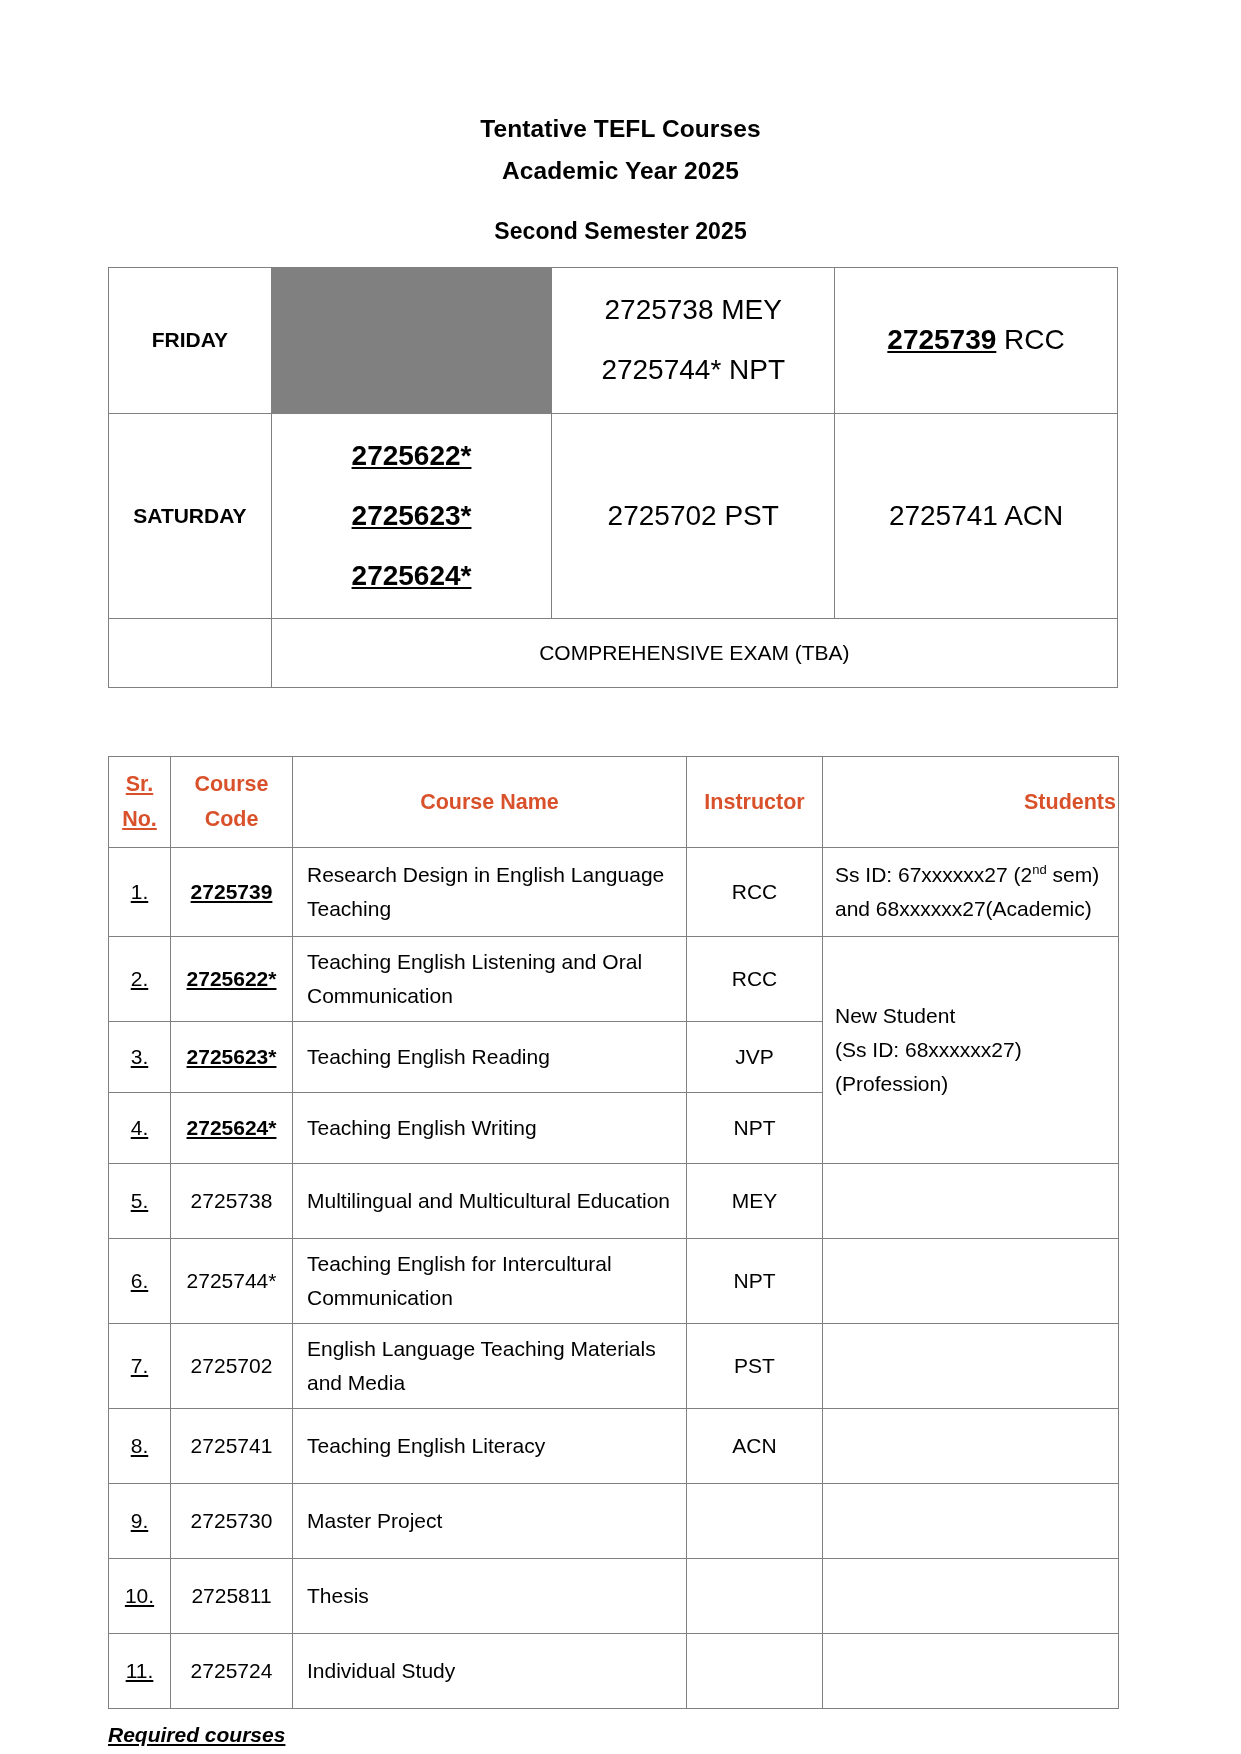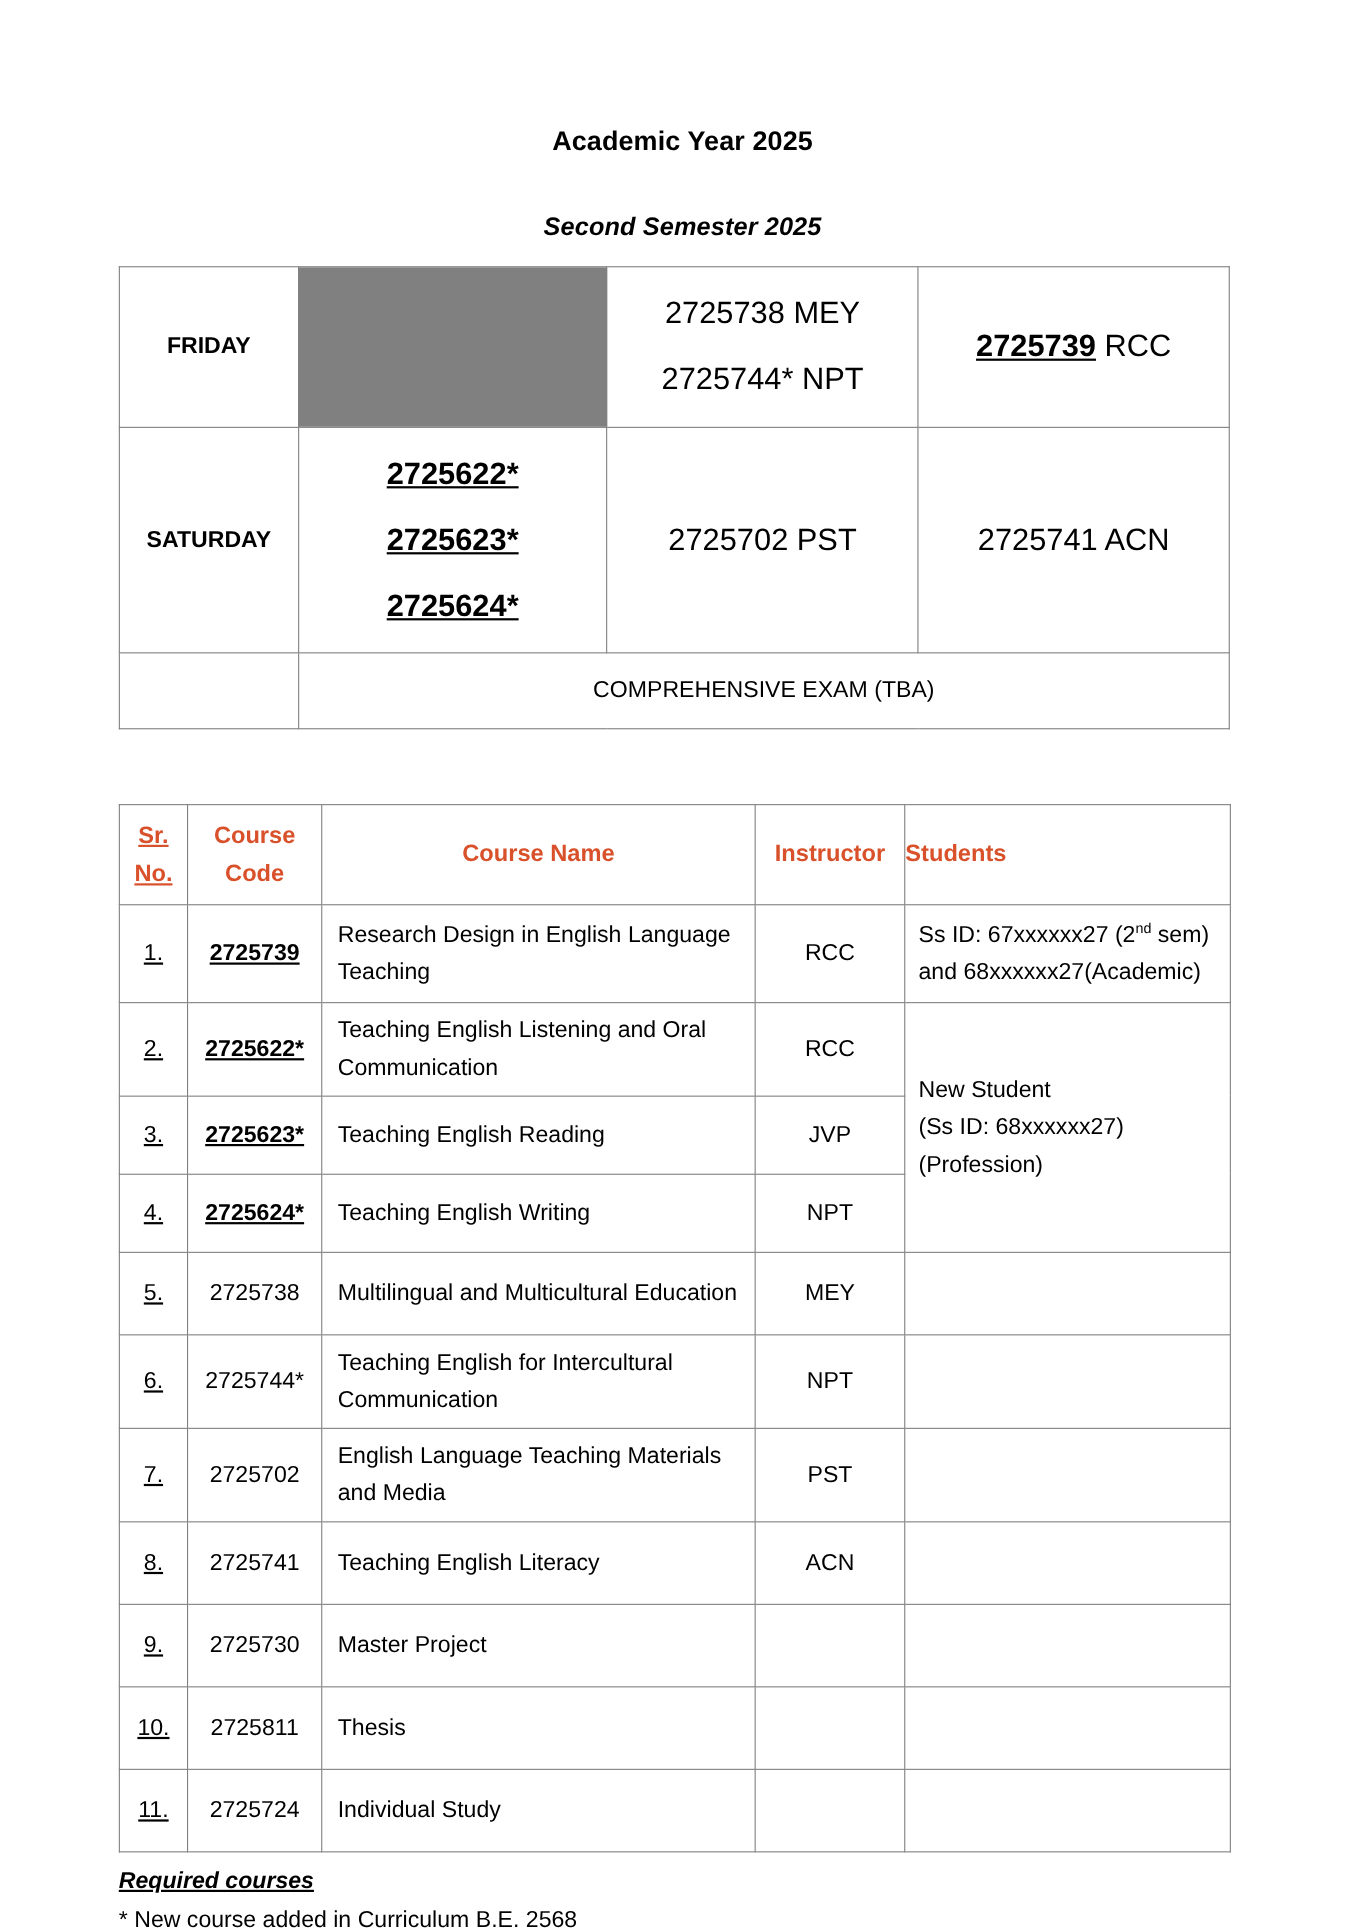--- a/index.html
+++ b/index.html
@@ -25,23 +25,22 @@
   .doc-title {
     text-align: center;
     font-weight: bold;
     font-size: 24.5px;
     line-height: 1.72;
     letter-spacing: 0.1px;
   }
   .semester-title {
     text-align: center;
     font-weight: bold;
-    font-style: italic;
     font-size: 23px;
-    margin-top: 43px;
+    margin-top: 26px;
     margin-bottom: 22px;
     letter-spacing: 0.1px;
   }
 
   
   table {
     border-collapse: collapse;
     table-layout: fixed;
     width: 100%;
   }
@@ -127,20 +126,21 @@
     text-decoration: underline;
     font-style: italic;
   }
 </style>
 </head>
 <body>
 
 <div class="page">
 
   <div class="doc-title">
+    <div>Tentative TEFL Courses</div>
     <div>Academic Year 2025</div>
   </div>
 
   <div class="semester-title">Second Semester 2025</div>
 
   <table class="schedule">
     <colgroup>
       <col class="spacer-col">
       <col style="width:250px">
       <col style="width:252px">
@@ -191,21 +191,21 @@
         <th class="c-sr">
           <span style="display:block">Sr.</span>
           <span style="display:block">No.</span>
         </th>
         <th class="c-code">
           <span style="display:block">Course</span>
           <span style="display:block">Code</span>
         </th>
         <th class="c-name" style="text-align:center;padding-left:2px">Course Name</th>
         <th class="c-instr">Instructor</th>
-        <th class="c-stud" style="text-align:left;padding-left:0">Students</th>
+        <th class="c-stud" style="text-align:right;padding-left:0">Students</th>
       </tr>
     </thead>
     <tbody>
 
       <tr>
         <td class="c-sr">1.</td>
         <td class="c-code"><span class="code-bold">2725739</span></td>
         <td class="c-name">Research Design in English Language Teaching</td>
         <td class="c-instr">RCC</td>
         <td class="c-stud">

